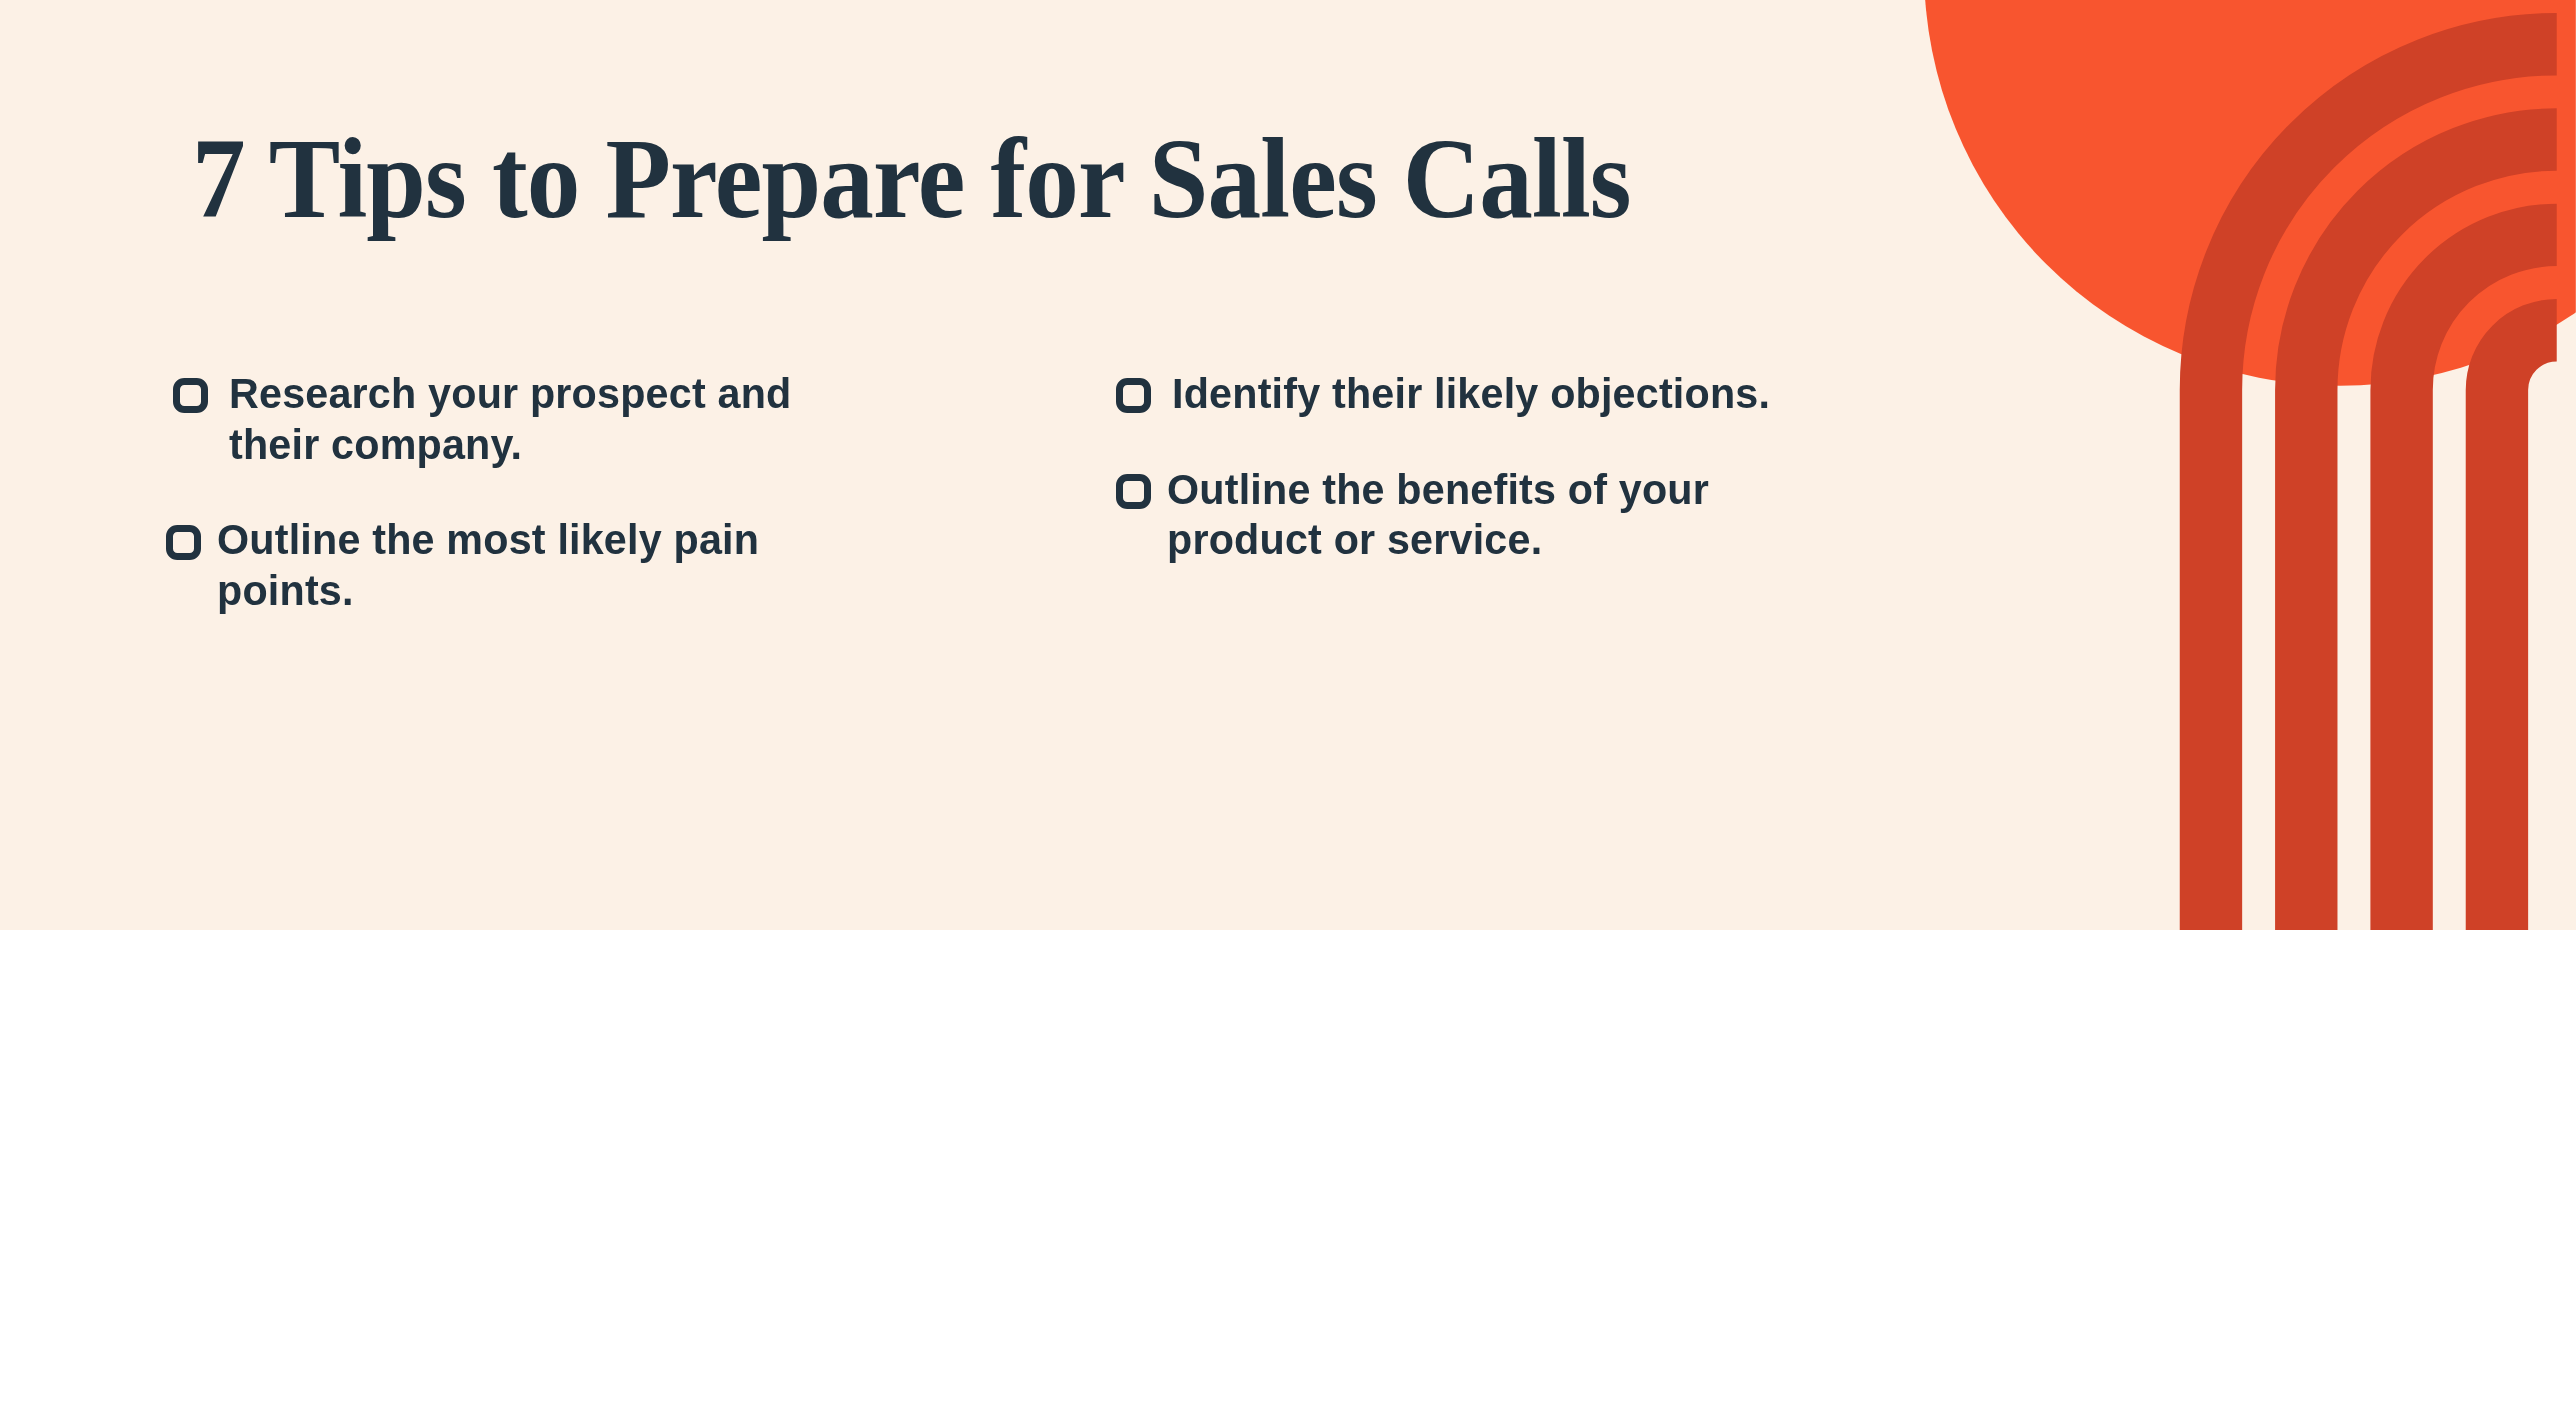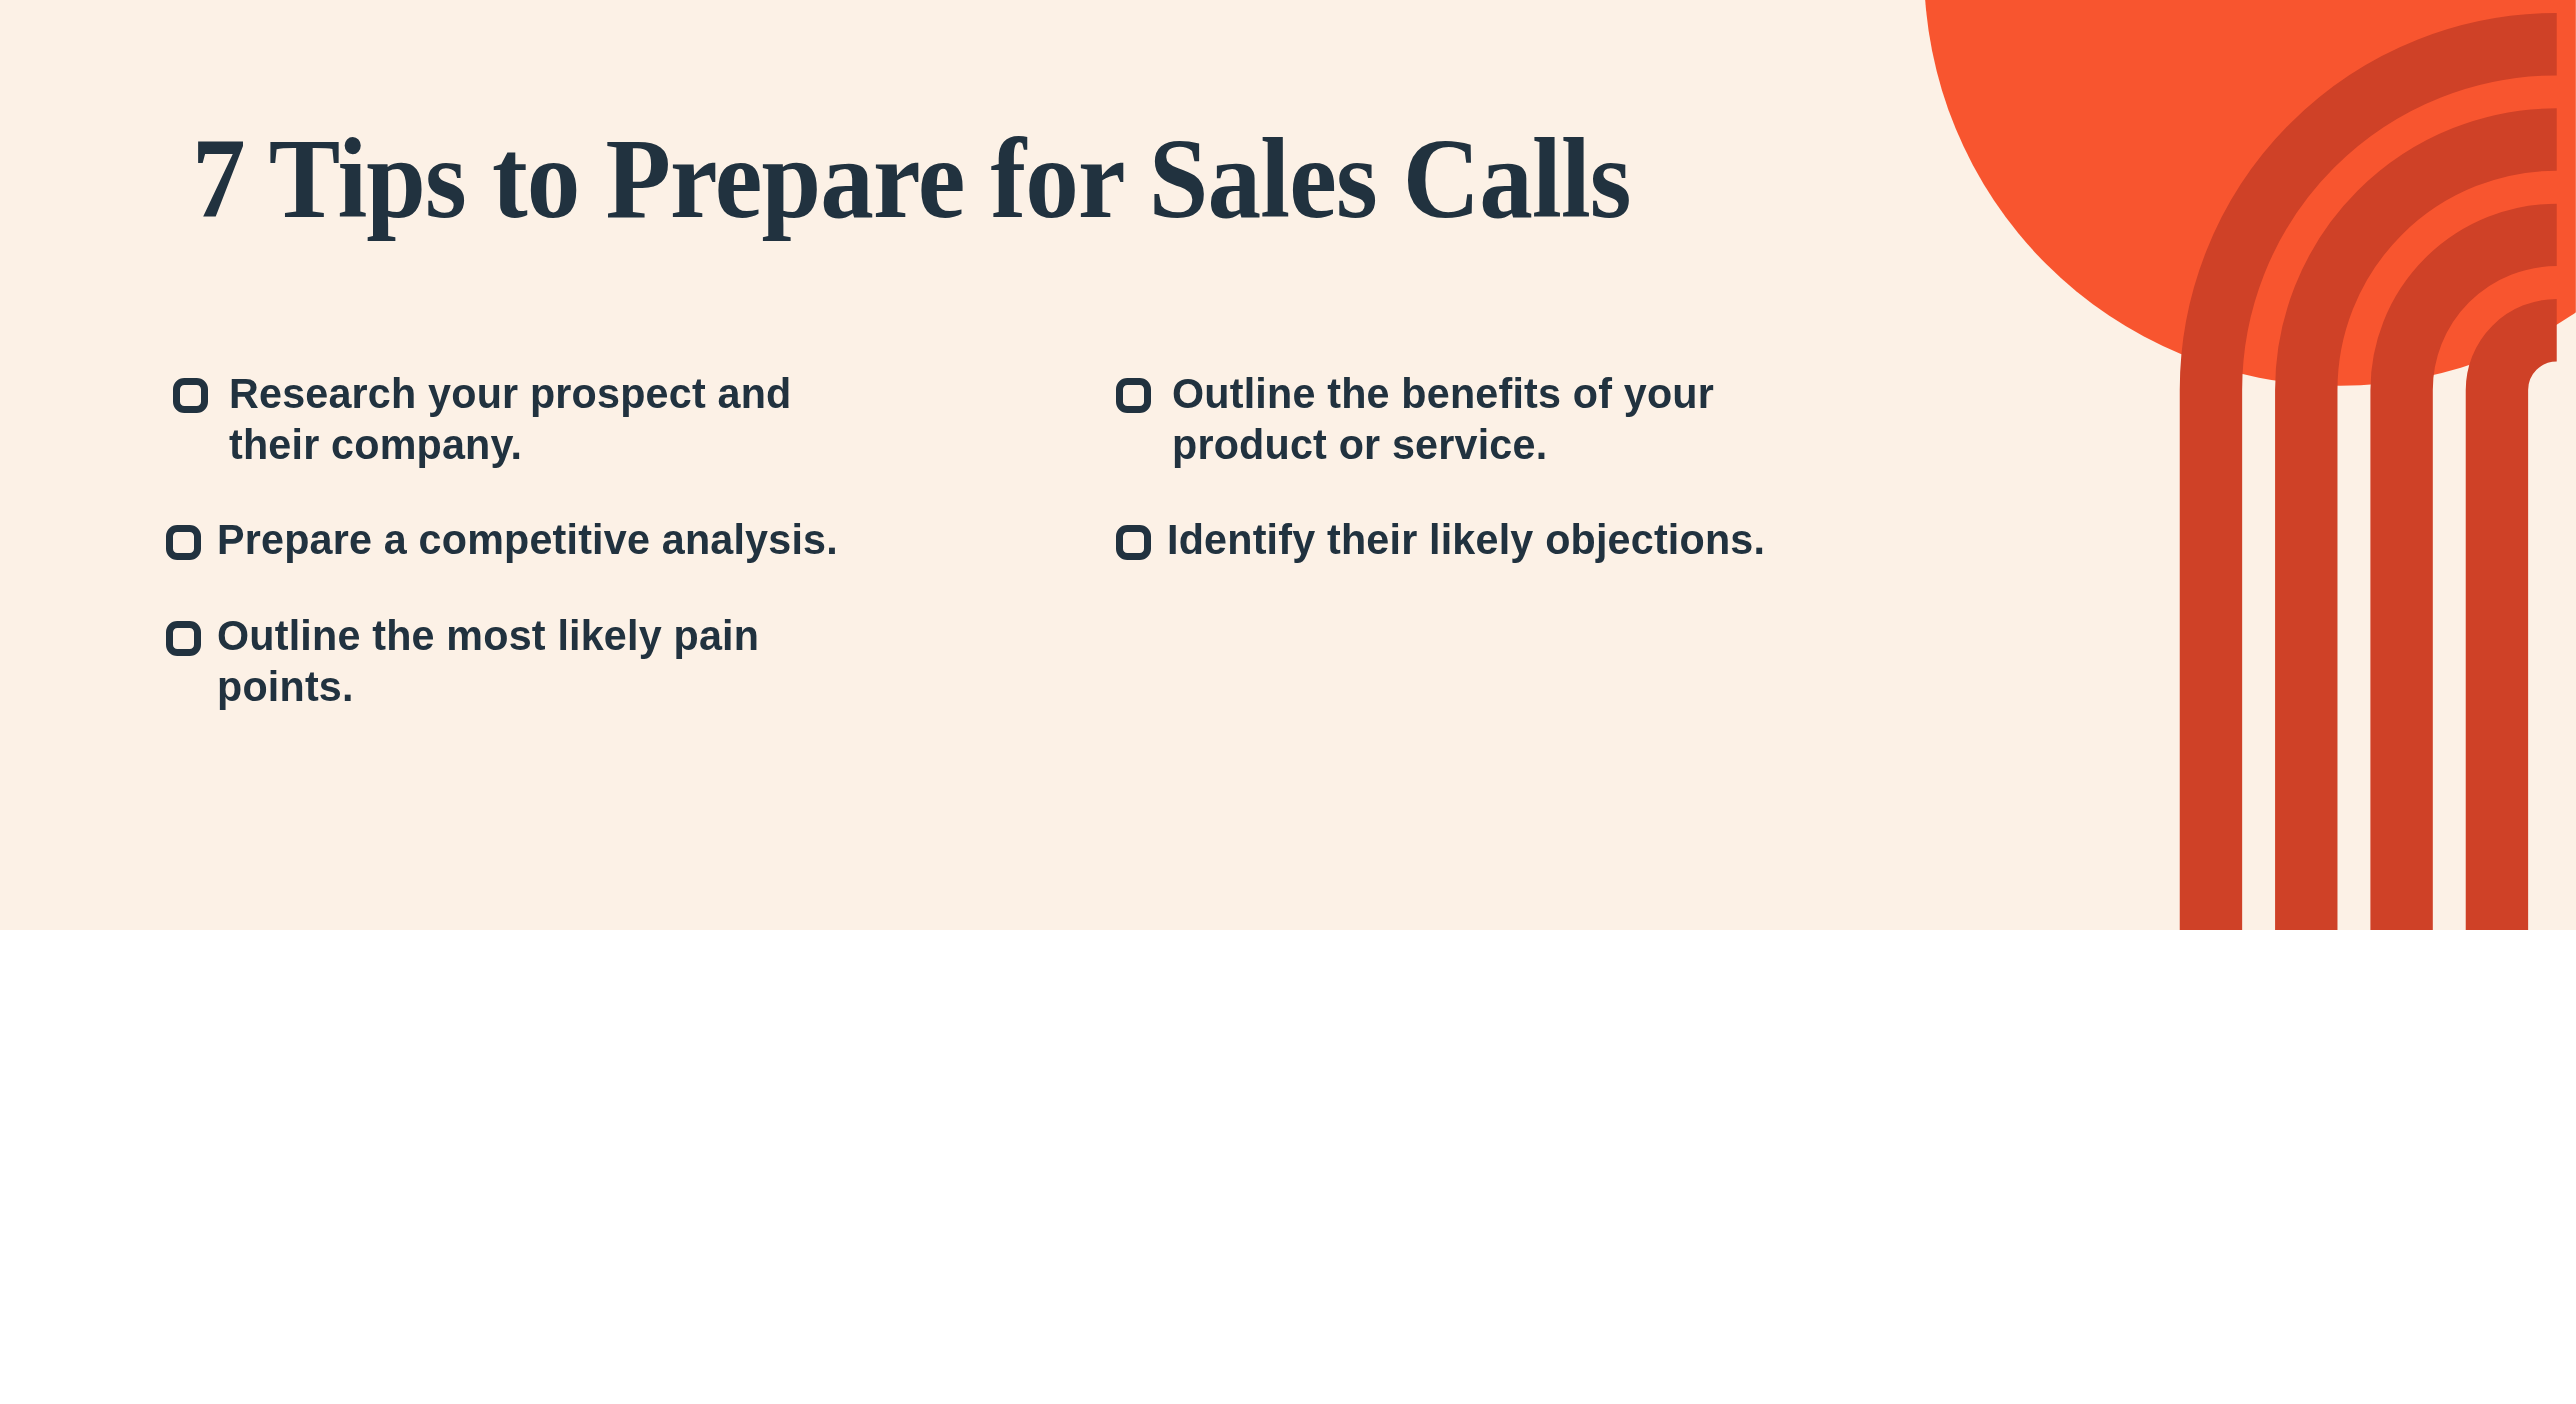--- a/index.html
+++ b/index.html
@@ -151,49 +151,43 @@
     <div class="column" id="col-left">
 
       <div class="check-item">
         <div class="check-row">
           <span class="checkbox"></span>
           <span class="check-text">Research your prospect and their company.</span>
         </div>
       </div>
 
 
-      <div class="check-item">
-        <div class="check-row">
-          <span class="checkbox"></span>
-          <span class="check-text">Prepare a competitive analysis.</span>
-        </div>
-      </div>
 
       <div class="check-item">
         <div class="check-row">
           <span class="checkbox"></span>
           <span class="check-text">Outline the most likely pain points.</span>
         </div>
       </div>
 
     </div>
 
     <div class="column" id="col-right">
 
       <div class="check-item">
         <div class="check-row">
           <span class="checkbox"></span>
-          <span class="check-text">Outline the benefits of your product or service.</span>
+          <span class="check-text">Identify their likely objections.</span>
         </div>
       </div>
 
       <div class="check-item">
         <div class="check-row">
           <span class="checkbox"></span>
-          <span class="check-text">Identify their likely objections.</span>
+          <span class="check-text">Outline the benefits of your product or service.</span>
         </div>
       </div>
 
 
     </div>
 
   </div>
 
   <div id="footer">
     

